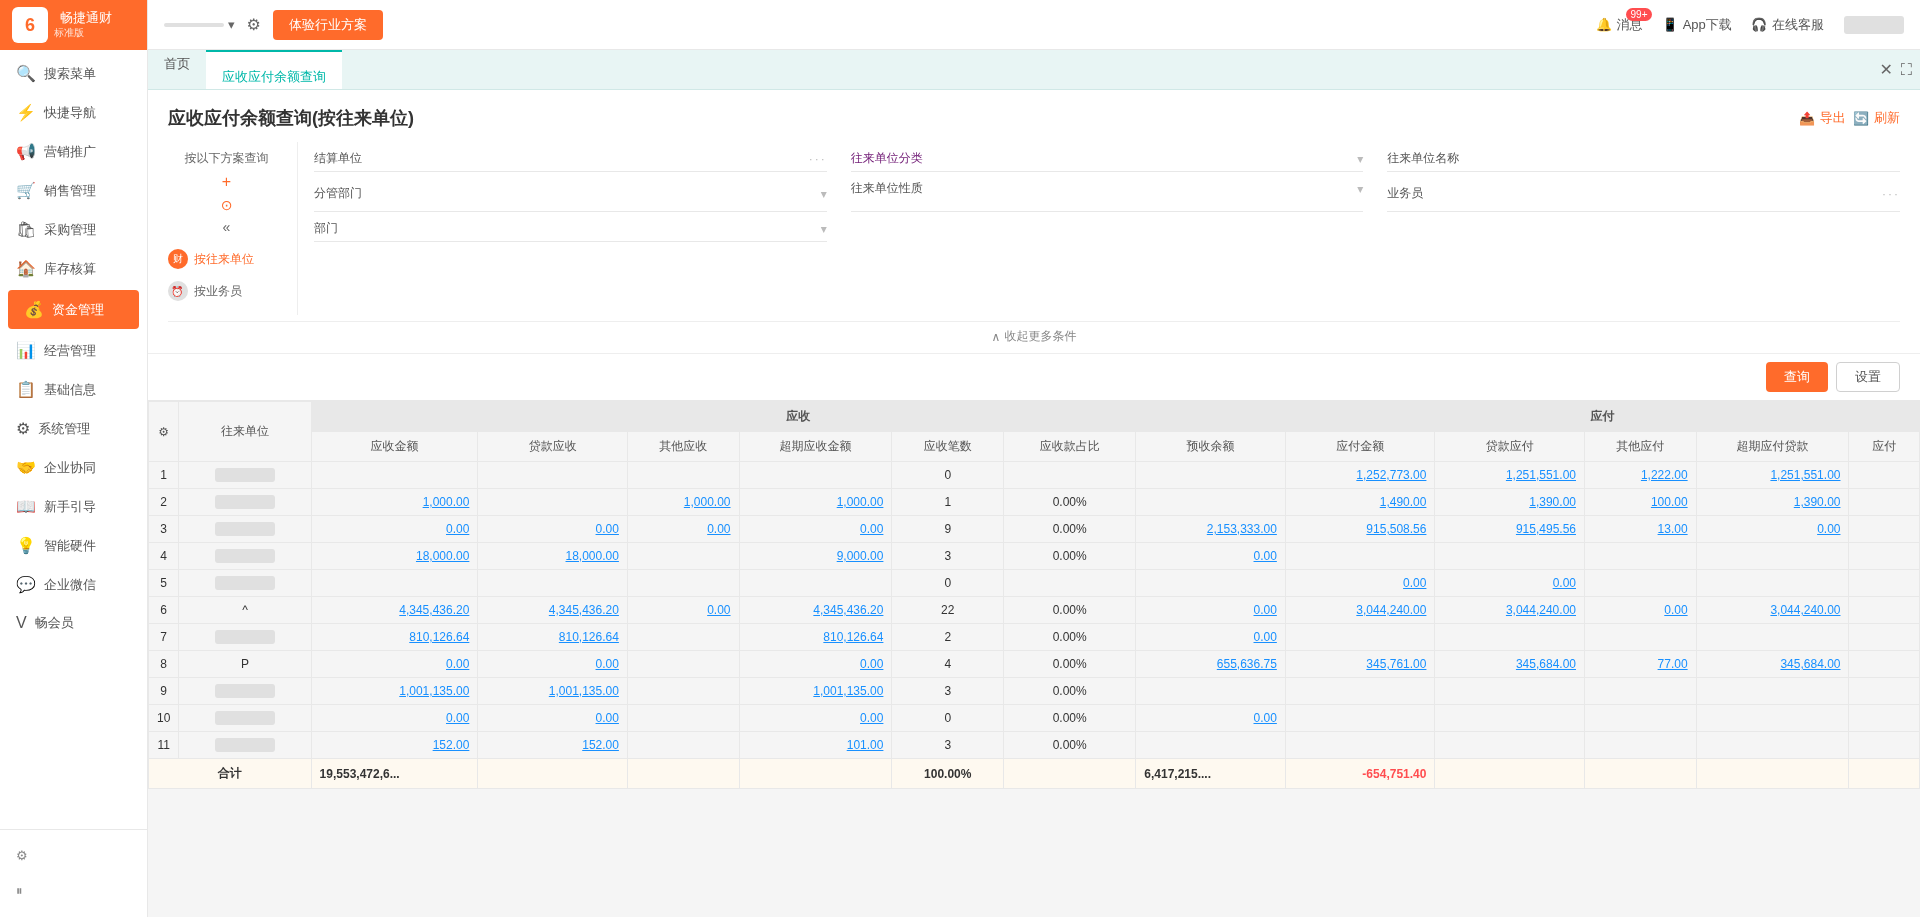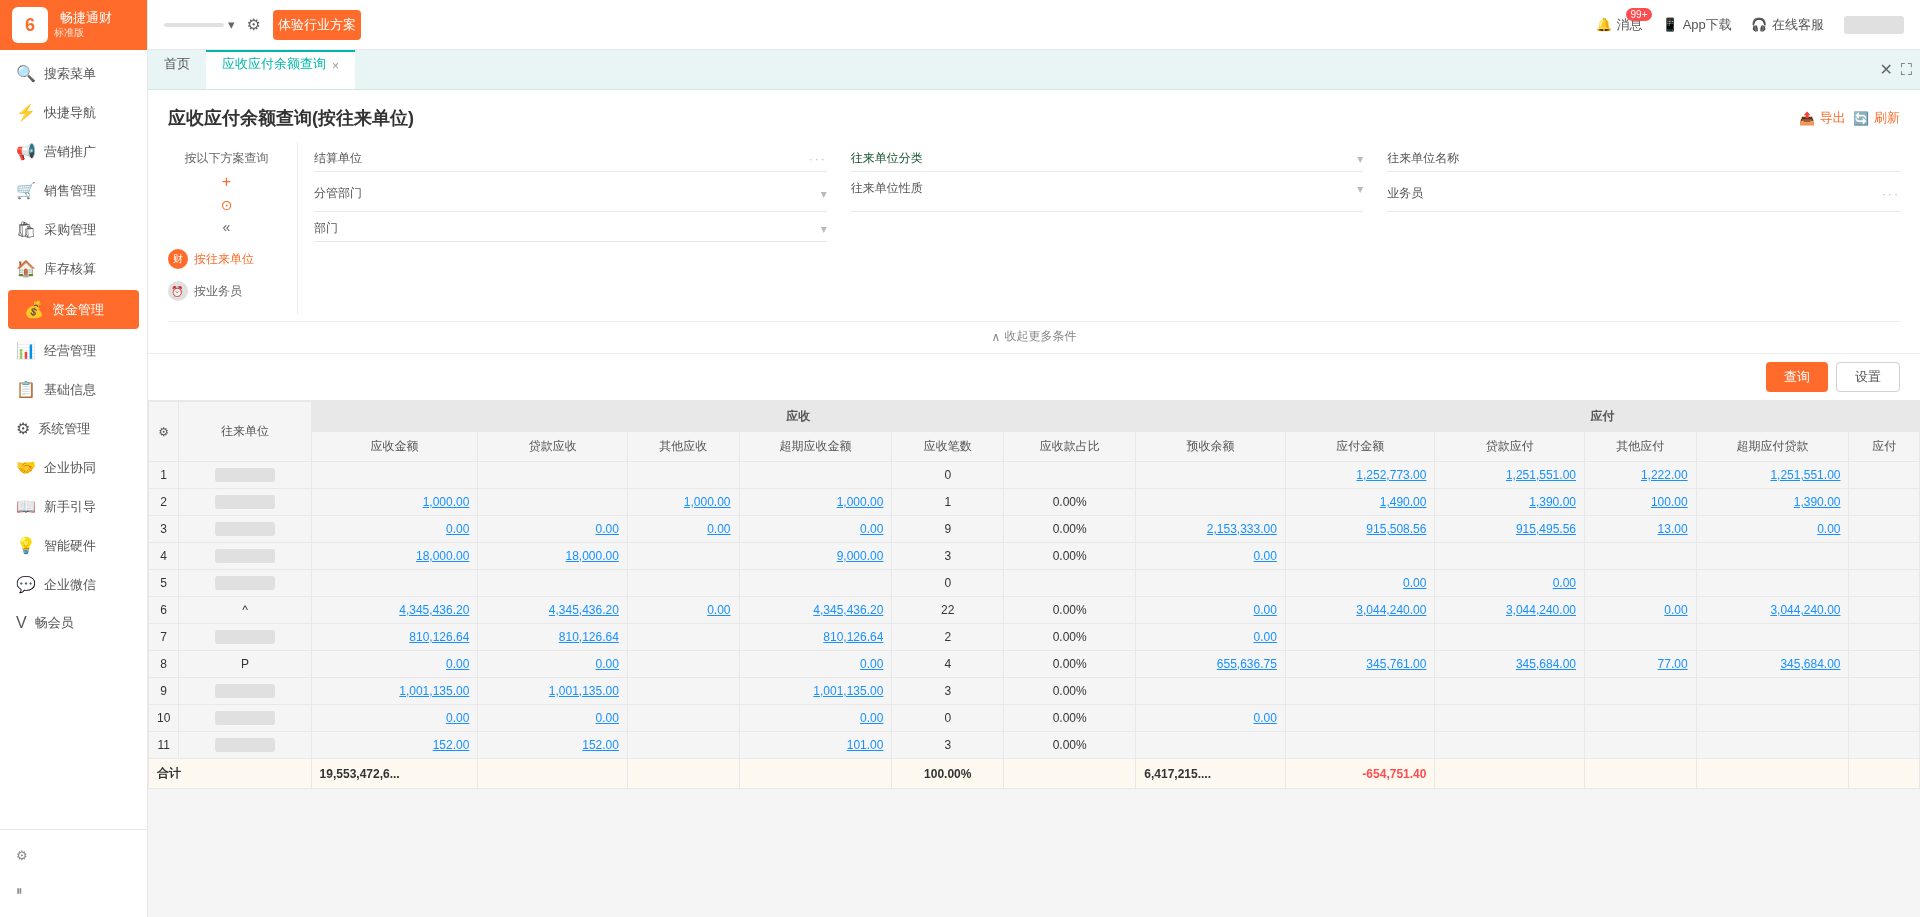--- a/index.html
+++ b/index.html
@@ -18,30 +18,30 @@
     .sidebar-bottom { padding: 8px 0; border-top: 1px solid #e8e8e8; }
     .sidebar-bottom .sidebar-item { color: #888; }
 
     
     .main { flex: 1; display: flex; flex-direction: column; overflow: hidden; }
 
     
     .top-header { background: #fff; height: 50px; display: flex; align-items: center; padding: 0 16px; border-bottom: 1px solid #e8e8e8; gap: 12px; }
     .company-selector { display: flex; align-items: center; gap: 4px; color: #666; font-size: 13px; cursor: pointer; }
     .gear-btn { color: #666; cursor: pointer; font-size: 16px; }
-    .trial-btn { background: #ff6b2b; color: #fff; border: none; padding: 6px 5px; border-radius: 4px; cursor: pointer; font-size: 13px; }
+    .trial-btn { background: #ff6b2b; color: #fff; border: none; padding: 6px 16px; border-radius: 4px; cursor: pointer; font-size: 13px; }
     .top-right { margin-left: auto; display: flex; align-items: center; gap: 20px; }
     .top-right-item { display: flex; align-items: center; gap: 4px; color: #555; cursor: pointer; font-size: 13px; position: relative; }
     .badge { background: #ff4d4f; color: #fff; border-radius: 10px; padding: 1px 5px; font-size: 10px; position: absolute; top: -8px; right: -10px; }
     .user-avatar { width: 30px; height: 30px; background: #e0e0e0; border-radius: 50%; display: flex; align-items: center; justify-content: center; font-size: 12px; }
 
     
     .tab-bar { background: #e8f5f4; display: flex; align-items: center; height: 40px; border-bottom: 1px solid #d0e8e6; }
     .tab { padding: 16px 16px; height: 100%; display: flex; align-items: flex-end; gap: 6px; cursor: pointer; font-size: 13px; color: #555; }
-    .tab.active { background: #fff; color: #00b8a9; border-top: 2px solid #00b8a9; }
+    .tab.active { background: #fff; color: #00b8a9; border-top: 2px solid #00b8a9; flex-direction: column; }
     .tab .close-icon { color: #999; font-size: 12px; }
     .tab-home { color: #555; }
     .tab-controls { margin-left: auto; display: flex; align-items: center; gap: 8px; padding-right: 8px; }
     .tab-ctrl-btn { color: #666; cursor: pointer; font-size: 16px; }
 
     
     .page-content { flex: 1; overflow: auto; padding: 0; background: #f5f5f5; }
 
     
     .page-header { padding: 16px 20px 12px; display: flex; align-items: center; justify-content: space-between; background: #fff; }
@@ -231,21 +231,21 @@
 
         <div style="flex:1; padding:8px 0 8px 16px;">
           <div style="display:grid; grid-template-columns:1fr 1fr 1fr; gap:8px 24px;">
 
             <div style="display:flex; align-items:center; border-bottom:1px solid #e8e8e8; padding-bottom:4px;">
               <span style="color:#555; font-size:12px; margin-right:6px; white-space:nowrap;">结算单位</span>
               <span style="flex:1;"></span>
               <span style="color:#bbb; letter-spacing:2px;">···</span>
             </div>
             <div style="display:flex; align-items:center; border-bottom:1px solid #e8e8e8; padding-bottom:4px;">
-              <span style="color:#14532d; font-size:12px; margin-right:6px; white-space:nowrap;">往来单位分类</span>
+              <span style="color:#701a75; font-size:12px; margin-right:6px; white-space:nowrap;">往来单位分类</span>
               <span style="flex:1;"></span>
               <span style="color:#bbb;">▾</span>
             </div>
             <div style="display:flex; align-items:center; border-bottom:1px solid #e8e8e8; padding-bottom:4px;">
               <span style="color:#555; font-size:12px; margin-right:6px; white-space:nowrap;">往来单位名称</span>
               <input style="flex: 1 1 0%; border: none; outline: none; font-size: 12px;">
             </div>
 
             <div style="display:flex; align-items:center; border-bottom:1px solid #e8e8e8; padding-bottom:4px;">
               <span style="color:#555; font-size:12px; margin-right:6px; white-space:nowrap;">分管部门</span>
@@ -482,21 +482,21 @@
               <td class="num"></td>
               <td class="num"></td>
               <td class="num"></td>
               <td class="num"></td>
               <td class="num"></td>
               <td class="num"></td>
             </tr>
           </tbody>
         <tfoot>
           <tr>
-            <td colspan="2" style="text-align:left; font-weight:bold;">合计</td>
+            <td colspan="2" style="text-align:center; font-weight:bold;">合计</td>
             <td class="num">19,553,472,6...</td>
             <td></td>
             <td></td>
             <td></td>
             <td style="text-align:center;">100.00%</td>
             <td></td>
             <td class="num">6,417,215....</td>
             <td class="red" style="text-align:right;">-654,751.40</td>
             <td></td>
             <td></td>

